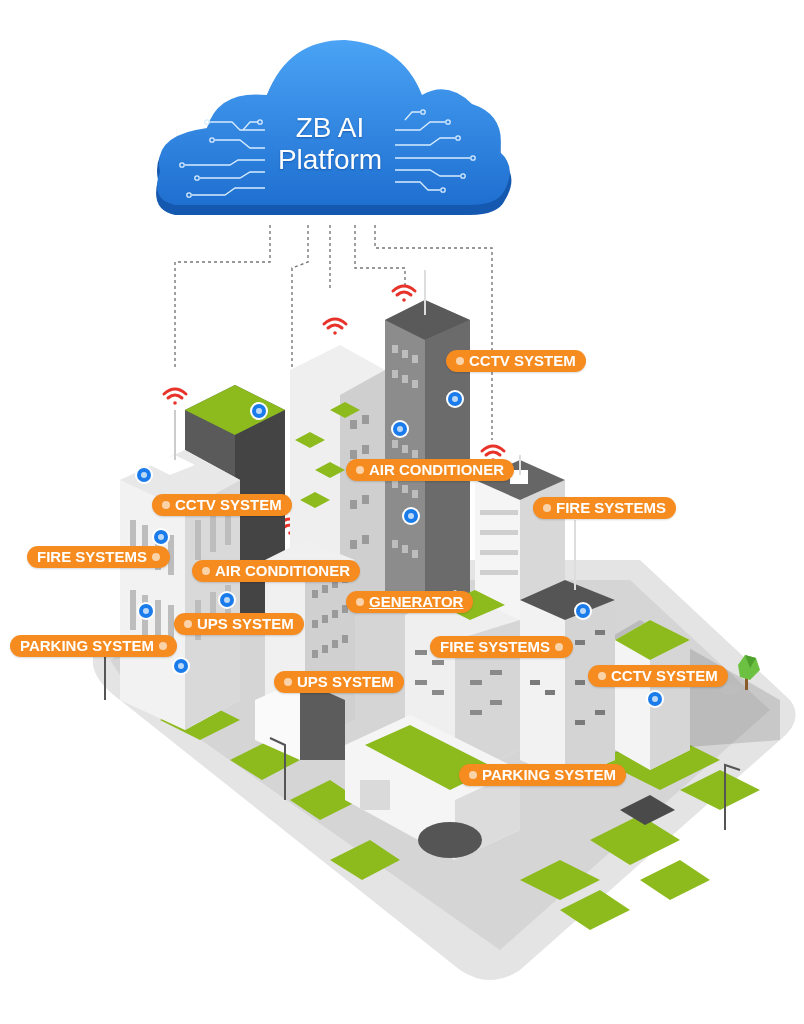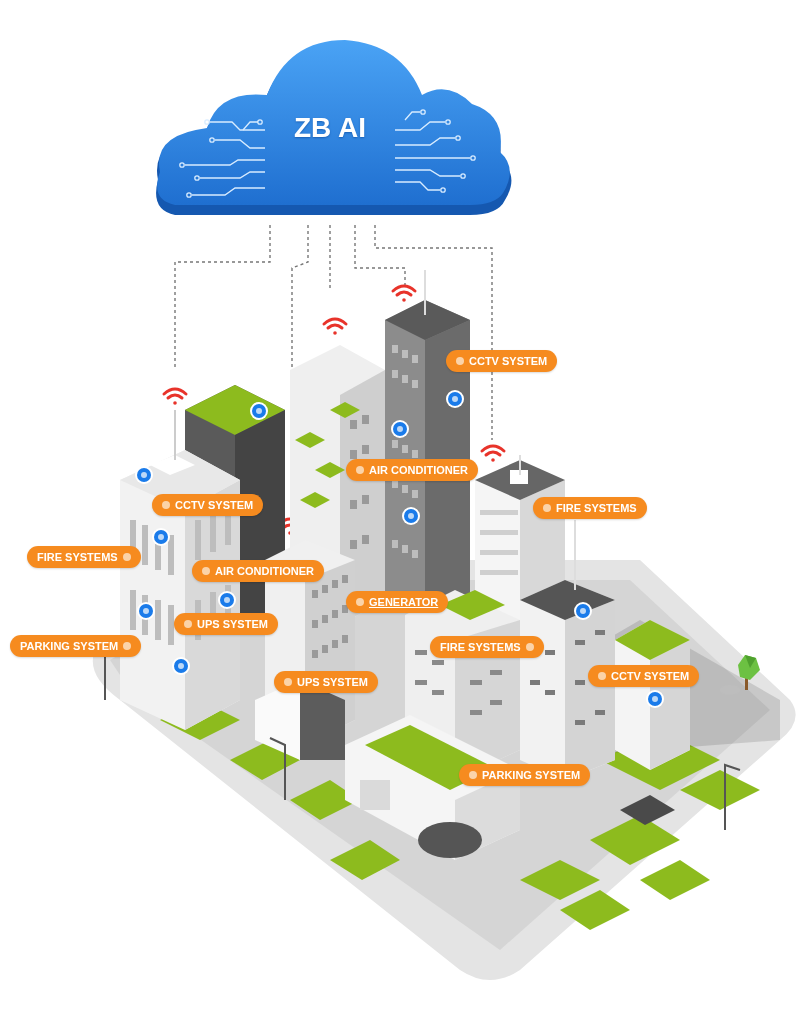--- a/index.html
+++ b/index.html
@@ -1,20 +1,20 @@
 <!DOCTYPE html>
 <html><head>
 <meta charset="utf-8">
 <style>
   html,body{margin:0;padding:0;background:#ffffff;}
   body{width:804px;height:1024px;position:relative;overflow:hidden;font-family:"Liberation Sans",sans-serif;}
   #scene{position:absolute;left:0;top:0;width:804px;height:1024px;}
-  .cloud-title{position:absolute;left:240px;top:112px;width:180px;text-align:center;color:#ffffff;font-weight:bold;font-size:28px;line-height:32px;font-family:"Liberation Sans",sans-serif;text-shadow:0 1px 2px rgba(0,60,140,0.5);}
+  .cloud-title{position:absolute;left:240px;top:112px;width:180px;text-align:center;color:#ffffff;font-weight:normal;font-size:28px;line-height:32px;font-family:"Liberation Sans",sans-serif;text-shadow:0 1px 2px rgba(0,60,140,0.5);}
   .cloud-title span{display:block;}
-  .tag{position:absolute;height:22px;border-radius:11px;background:#f68b1f;color:#ffffff;font-weight:bold;font-size:11px;line-height:22px;padding:0 10px;white-space:nowrap;box-shadow:0 1px 2px rgba(0,0,0,0.15);font-family:"Liberation Sans",sans-serif;display:flex;align-items:center;gap:5px;}
+  .tag{position:absolute;height:22px;border-radius:11px;background:#f68b1f;color:#ffffff;font-weight:bold;font-size:15px;line-height:22px;padding:0 10px;white-space:nowrap;box-shadow:0 1px 2px rgba(0,0,0,0.15);font-family:"Liberation Sans",sans-serif;display:flex;align-items:center;gap:5px;}
   .tag .dot{width:8px;height:8px;border-radius:50%;background:#fbd3a8;display:inline-block;flex:none;}
   .sensor{position:absolute;width:14px;height:14px;border-radius:50%;background:#1a7bea;box-shadow:0 0 0 2px #fff;}
   .sensor::after{content:"";position:absolute;left:4px;top:4px;width:6px;height:6px;border-radius:50%;background:#bcd8f7;}
 </style>
 </head>
 <body>
 
 <div id="scene">
   <svg width="804" height="1024" viewBox="0 0 804 1024" style="position:absolute;left:0;top:0;">
     <defs>
@@ -263,20 +263,21 @@
     <g>
       <ellipse cx="730" cy="690" rx="10" ry="5" fill="#bdbdbd"></ellipse>
       <rect x="745" y="675" width="3" height="15" fill="#8a5a2b"></rect>
       <polygon points="738,665 745,655 756,658 760,670 750,680 740,677" fill="#6cc142"></polygon>
       <polygon points="745,655 756,658 750,668" fill="#4fa12e"></polygon>
     </g>
   </svg>
 
   <div class="cloud-title">
     <span>ZB AI</span>
+    <span>Platform</span>
   </div>
 
   <div class="sensor" style="left:252px;top:404px;"></div>
   <div class="sensor" style="left:137px;top:468px;"></div>
   <div class="sensor" style="left:154px;top:530px;"></div>
   <div class="sensor" style="left:220px;top:593px;"></div>
   <div class="sensor" style="left:139px;top:604px;"></div>
   <div class="sensor" style="left:174px;top:659px;"></div>
   <div class="sensor" style="left:448px;top:392px;"></div>
   <div class="sensor" style="left:393px;top:422px;"></div>

